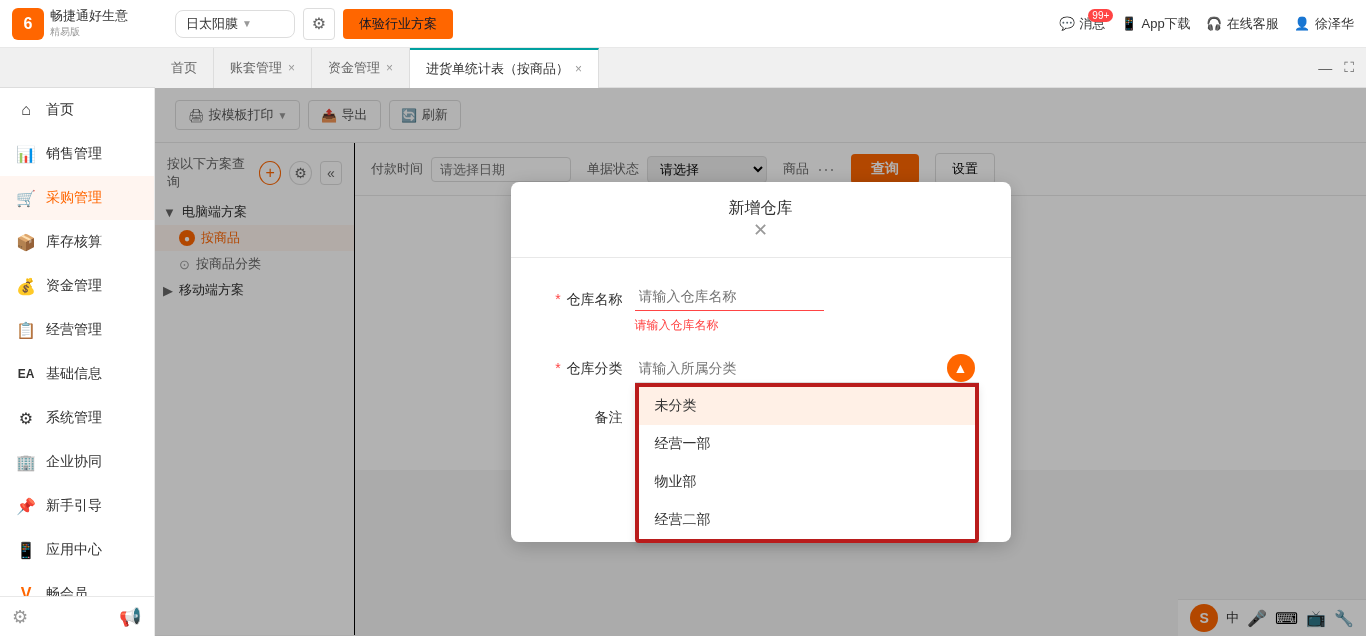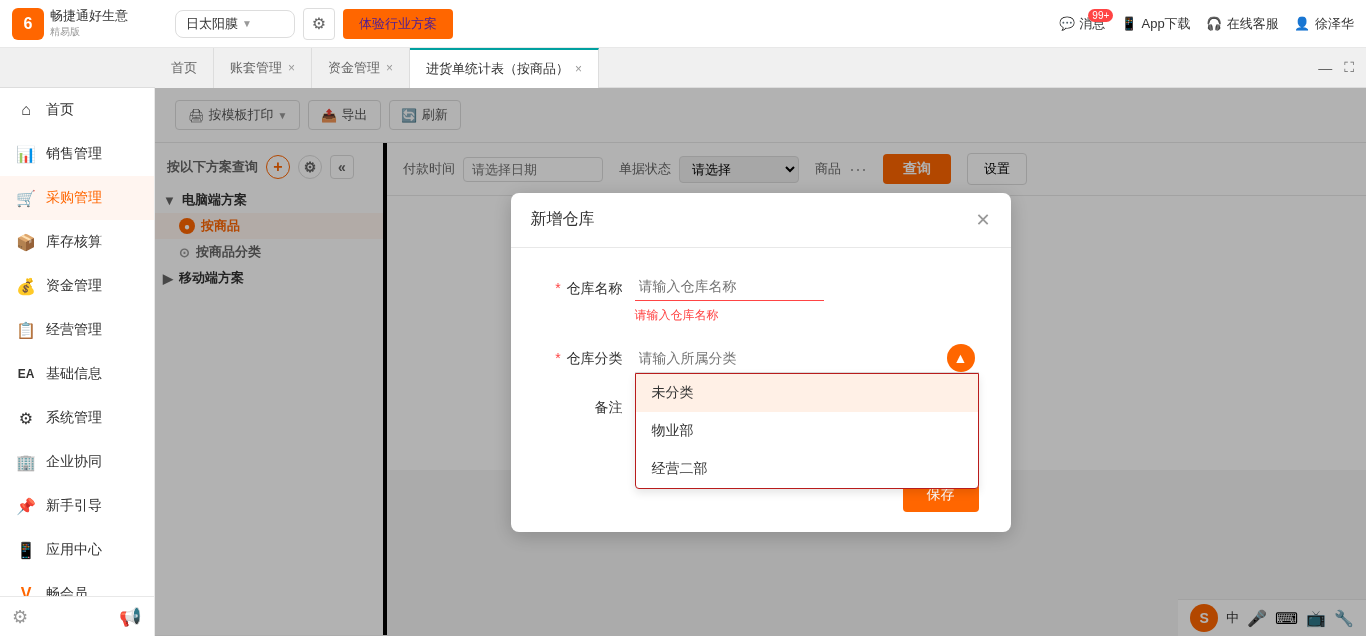--- a/index.html
+++ b/index.html
@@ -40,21 +40,21 @@
     .store-selector .arrow { color: #999; font-size: 10px; }
 
     .gear-btn {
       width: 32px; height: 32px;
       border: 1px solid #ddd; border-radius: 4px;
       display: flex; align-items: center; justify-content: center;
       cursor: pointer; color: #666; font-size: 16px;
     }
 
     .trial-btn {
-      background: #ff6600; color: #4c1d95; border: none;
+      background: #ff6600; color: #0f172a; border: none;
       padding: 6px 16px; border-radius: 4px; cursor: pointer; font-size: 13px;
     }
 
     .top-right {
       margin-left: auto;
       display: flex; align-items: center; gap: 16px;
     }
     .top-right-item {
       display: flex; align-items: center; gap: 4px;
       font-size: 13px; color: #333; cursor: pointer; position: relative;
@@ -221,21 +221,21 @@
       background: #fff;
       border-radius: 8px;
       width: 500px;
       max-height: 500px;
       position: relative;
       box-shadow: 0 4px 20px rgba(0,0,0,0.2);
     }
     .modal-header {
       padding: 16px 20px;
       border-bottom: 1px solid #e8e8e8;
-      display: flex; align-items: center; justify-content: space-between;
+      display: flex; align-items: center; justify-content: flex-end; flex-direction: column;
     }
     .modal-title { font-size: 16px; color: #333; font-weight: 500; }
     .modal-close { font-size: 18px; color: #999; cursor: pointer; }
     .modal-body { padding: 24px 32px; }
     .form-row {
       display: flex; align-items: flex-start;
       margin-bottom: 20px; gap: 12px;
     }
     .form-label {
       width: 80px; text-align: right; font-size: 14px; color: #333;
@@ -264,21 +264,21 @@
       width: 28px; height: 28px; background: #ff6600; border-radius: 50%;
       display: flex; align-items: center; justify-content: center;
       cursor: pointer; color: #fff; font-size: 14px;
     }
 
     
     .dropdown-list {
       position: absolute;
       top: 100%; left: 0; right: 0;
       background: #fff;
-      border: 1px solid #b91c1c;
+      border: 4px solid #b91c1c;
       border-radius: 0 0 4px 4px;
       box-shadow: 0 4px 8px rgba(0,0,0,0.1);
       z-index: 200;
     }
     .dropdown-item {
       padding: 10px 16px; font-size: 14px; color: #333; cursor: pointer;
     }
     .dropdown-item.selected { background: #fff0e6; }
 
     .modal-footer {
@@ -427,21 +427,21 @@
         </button>
         <button class="action-btn">
           <span>🔄</span>
           <span>刷新</span>
         </button>
       </div>
     </div>
 
     <div style="display:flex;height:calc(100% - 56px);">
 
-      <div style="width:232px;background:#fff;border-right:4px solid #000000;padding:12px 0;flex-shrink:0;overflow-y:auto;font-weight:bold;">
+      <div style="width:200px;background:#fff;border-right:1px solid #000000;padding:12px 0;flex-shrink:0;overflow-y:auto;">
         <div style="display:flex;align-items:center;gap:8px;padding:0 12px 8px;">
           <span style="font-size:13px;color:#666;">按以下方案查询</span>
           <div class="add-btn-small">+</div>
           <div class="settings-btn-small">⚙</div>
           <div class="collapse-btn">«</div>
         </div>
 
         <div class="scheme-item">
           <span style="color:#666;">▼</span>
           <span>电脑端方案</span>
@@ -532,20 +532,23 @@
               <div class="category-input-wrap">
                 <input class="category-input" type="text" placeholder="请输入所属分类" style="">
                 <div class="toggle-btn">▲</div>
               </div>
 
               <div class="dropdown-list">
                 <div class="dropdown-item selected">
                   <span>未分类</span>
                 </div>
                 <div class="dropdown-item">
+                  <span>经营一部</span>
+                </div>
+                <div class="dropdown-item">
                   <span>物业部</span>
                 </div>
                 <div class="dropdown-item">
                   <span>经营二部</span>
                 </div>
               </div>
             </div>
           </div>
 
           <div class="form-row">

